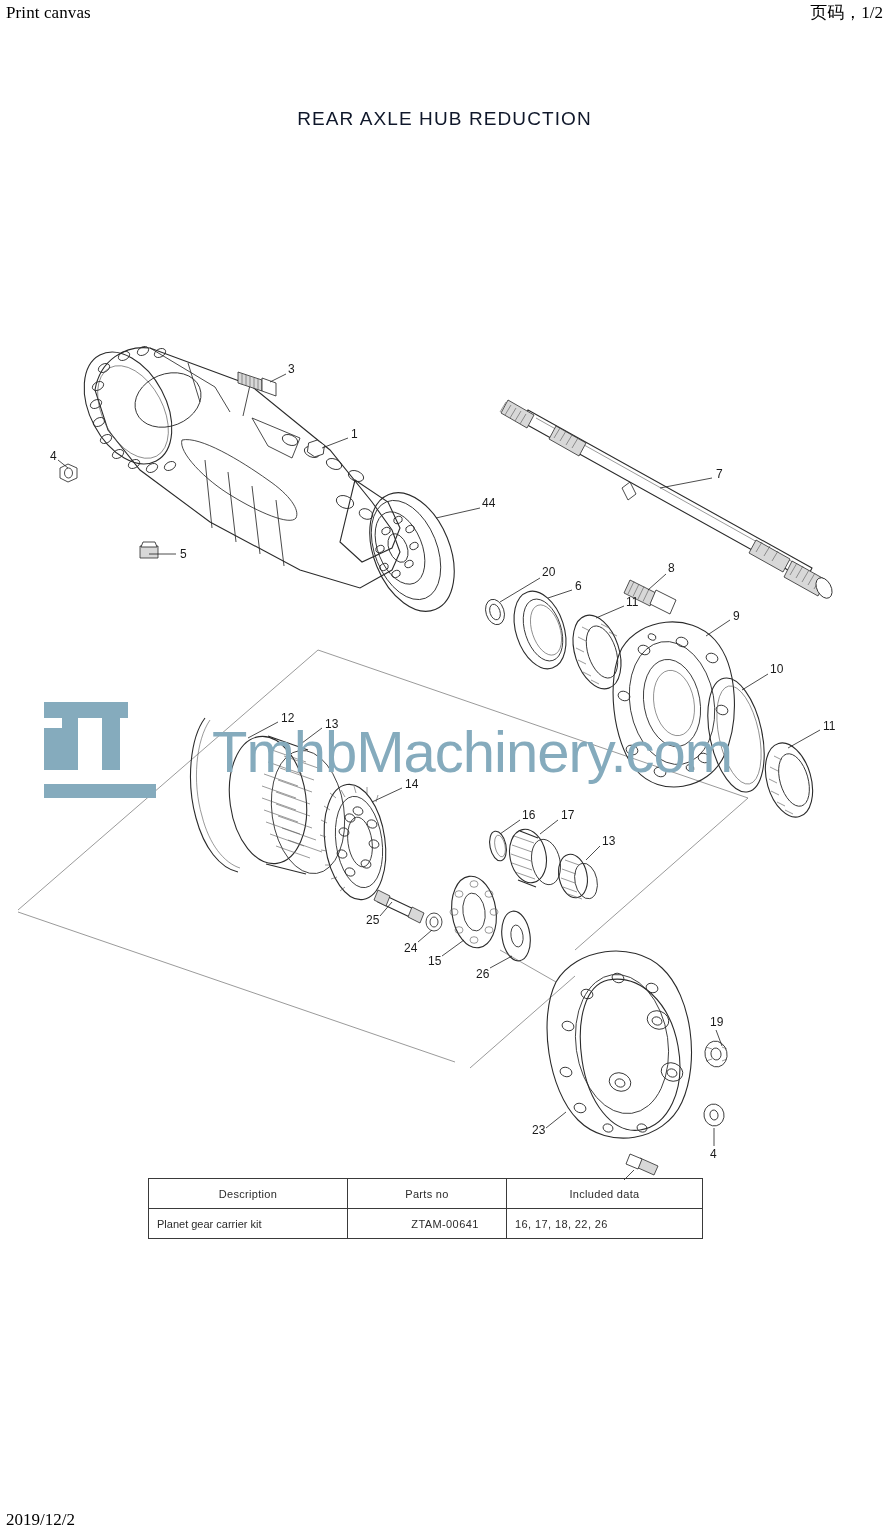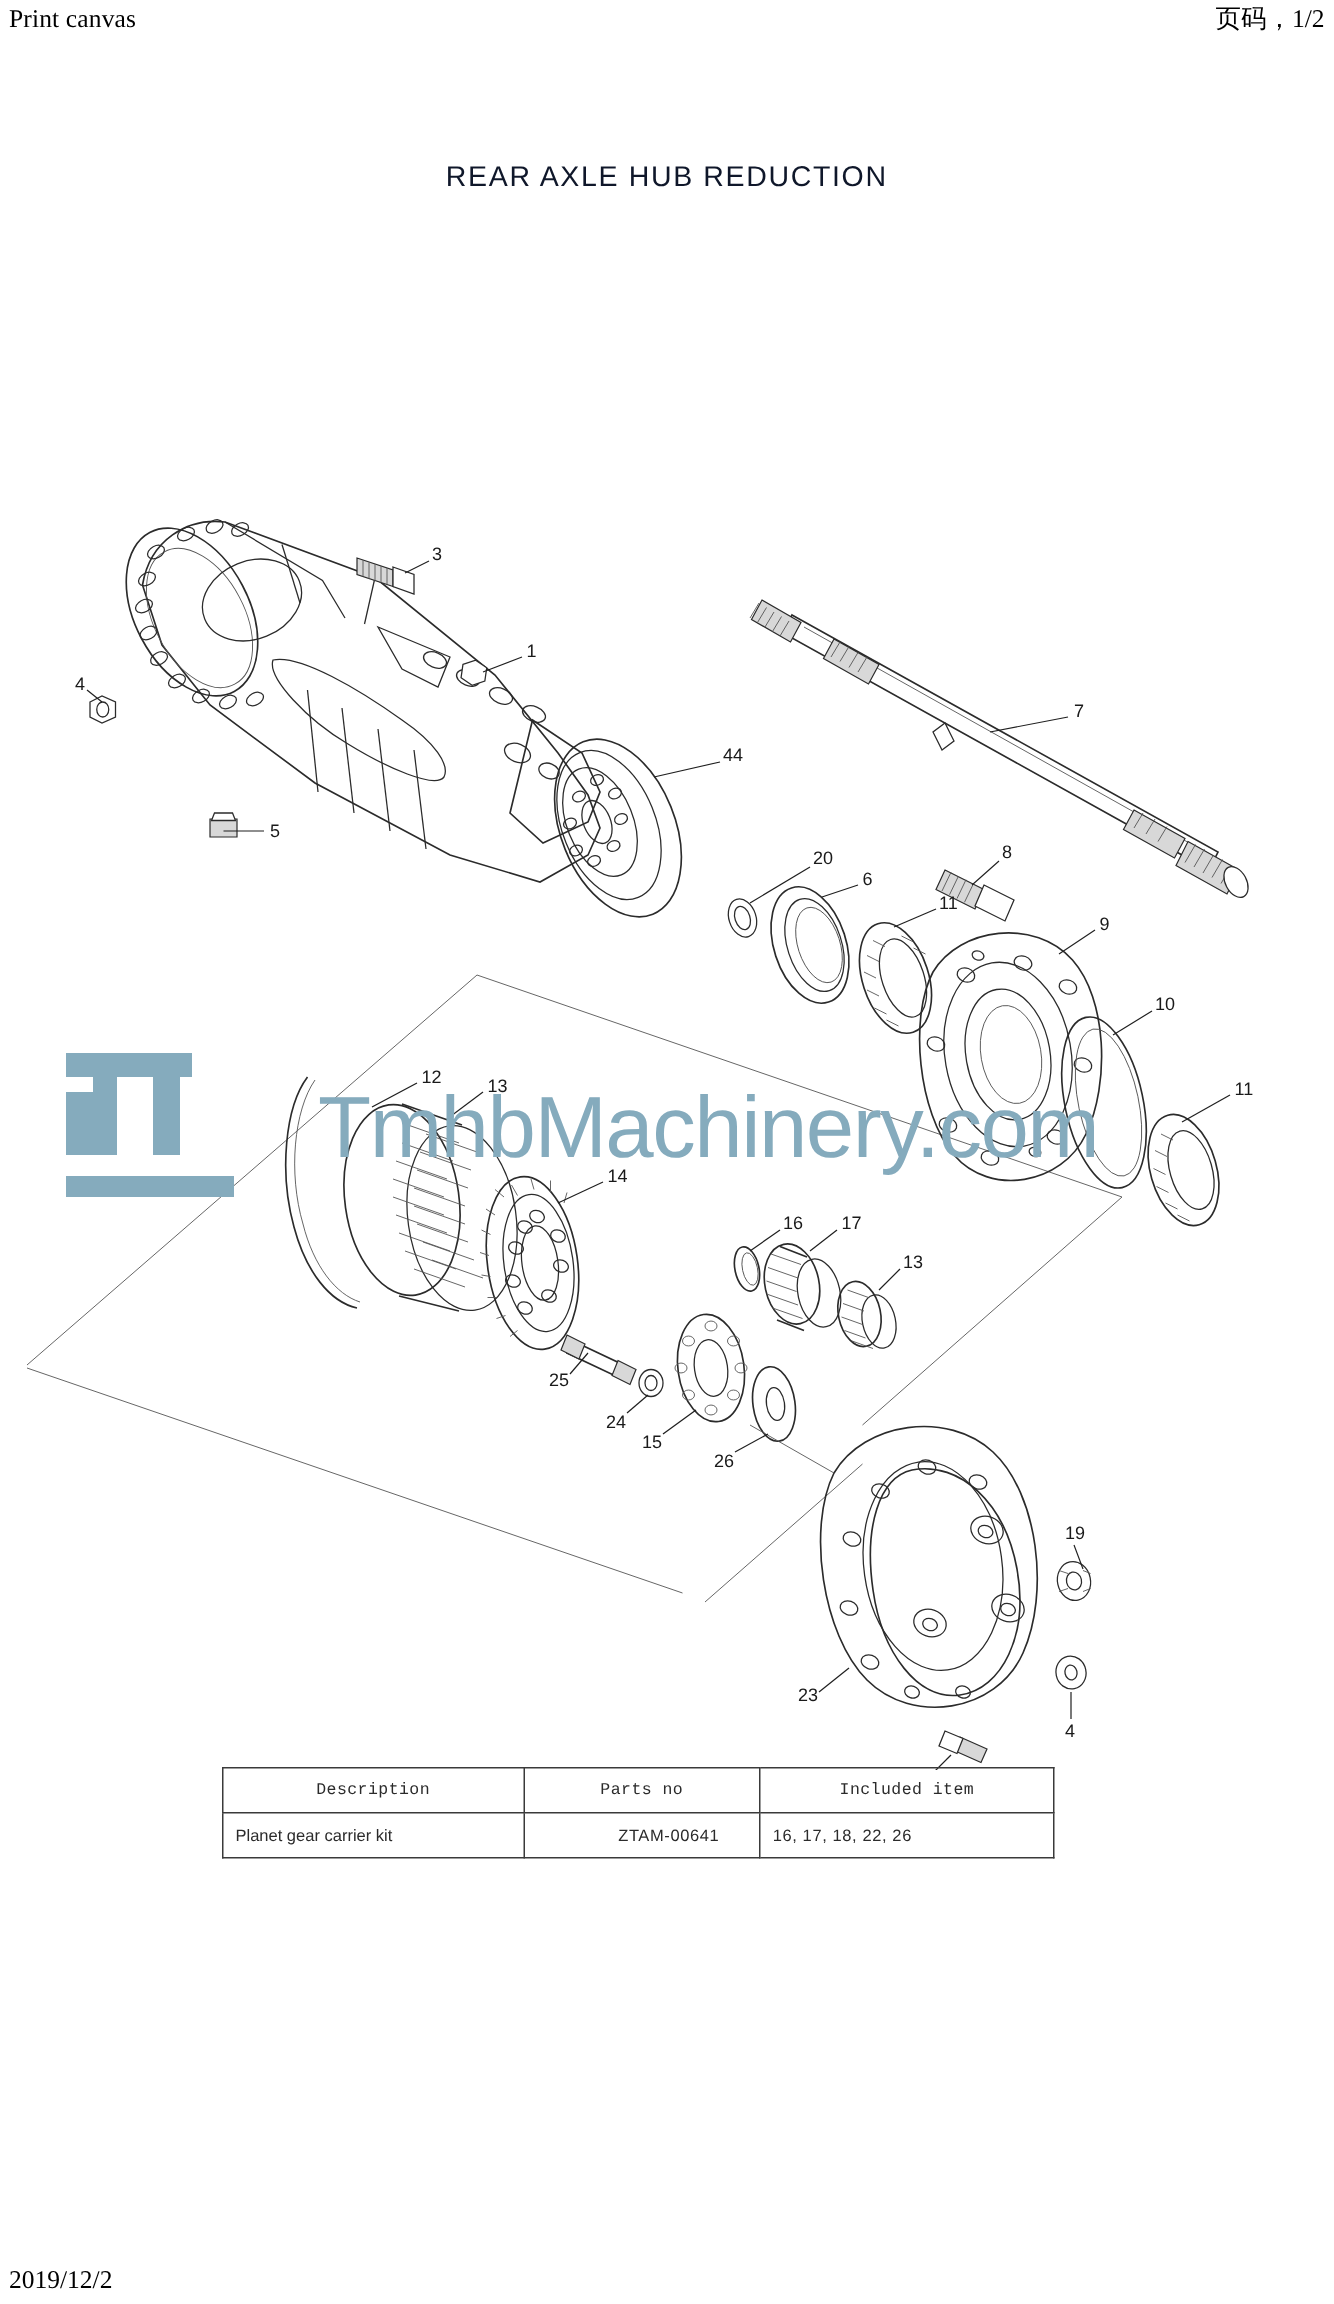--- a/index.html
+++ b/index.html
@@ -136,21 +136,20 @@
   table#parts-table th,
   table#parts-table td {
     border: 1px solid #3a3a3a;
     height: 29px;
     padding: 0 8px;
     font-weight: normal;
   }
   table#parts-table th {
     text-align: center;
     letter-spacing: 0.3px;
-    font-family: Liberation Mono, monospace;
   }
   table#parts-table td.desc { text-align: left; width: 215px; }
   table#parts-table td.pno  { text-align: center; width: 125px; letter-spacing: 0.4px; padding-left: 44px;}
   table#parts-table td.inc  { text-align: left; width: 215px; letter-spacing: 0.4px;}
 
   .cl-num {
     font-family: "Liberation Sans", "DejaVu Sans", sans-serif;
     font-size: 12px;
     fill: #1a1a1a;
   }
@@ -660,21 +659,21 @@
   </svg>
   <div class="wm-text" style="color: rgb(133, 171, 189); margin-left: 24px;">TmhbMachinery.com</div>
 </div>
 
 <div id="parts-table-wrap">
   <table id="parts-table">
     <thead>
       <tr>
         <th>Description</th>
         <th>Parts no</th>
-        <th>Included item</th>
+        <th>Included data</th>
       </tr>
     </thead>
     <tbody>
       <tr>
         <td class="desc">Planet gear carrier kit</td>
         <td class="pno">ZTAM-00641</td>
         <td class="inc">16, 17, 18, 22, 26</td>
       </tr>
     </tbody>
   </table>

